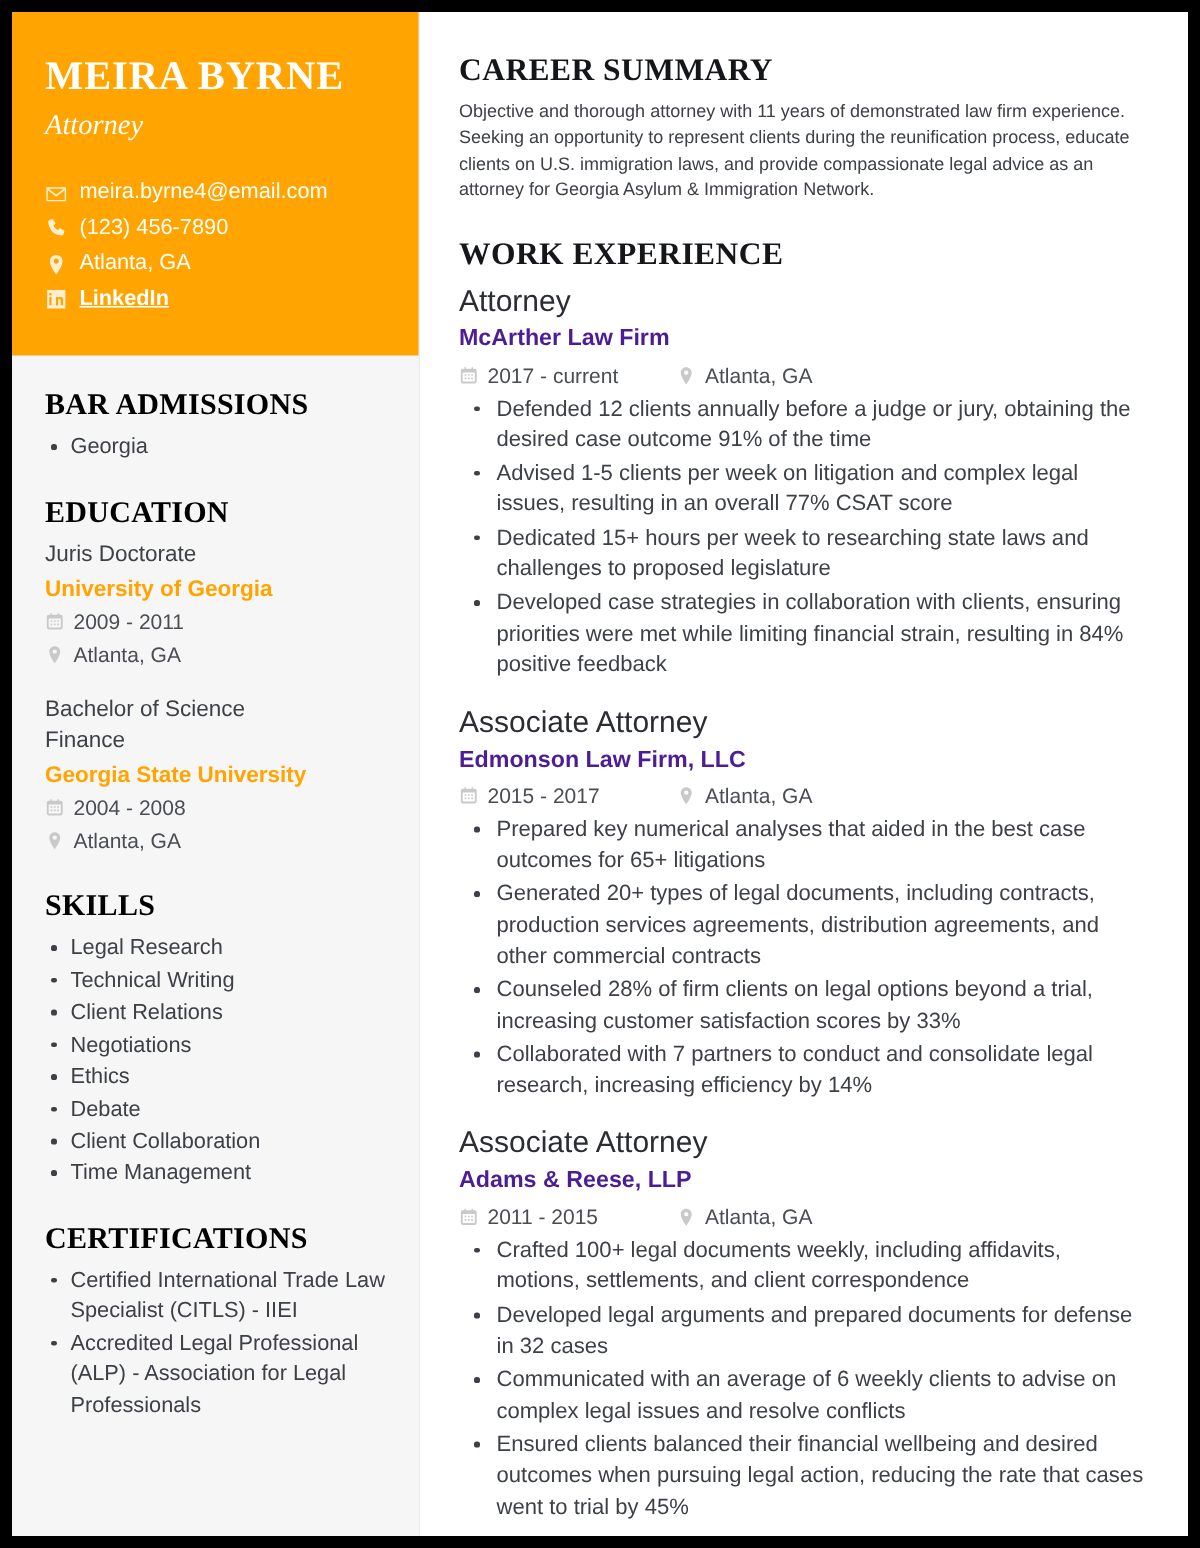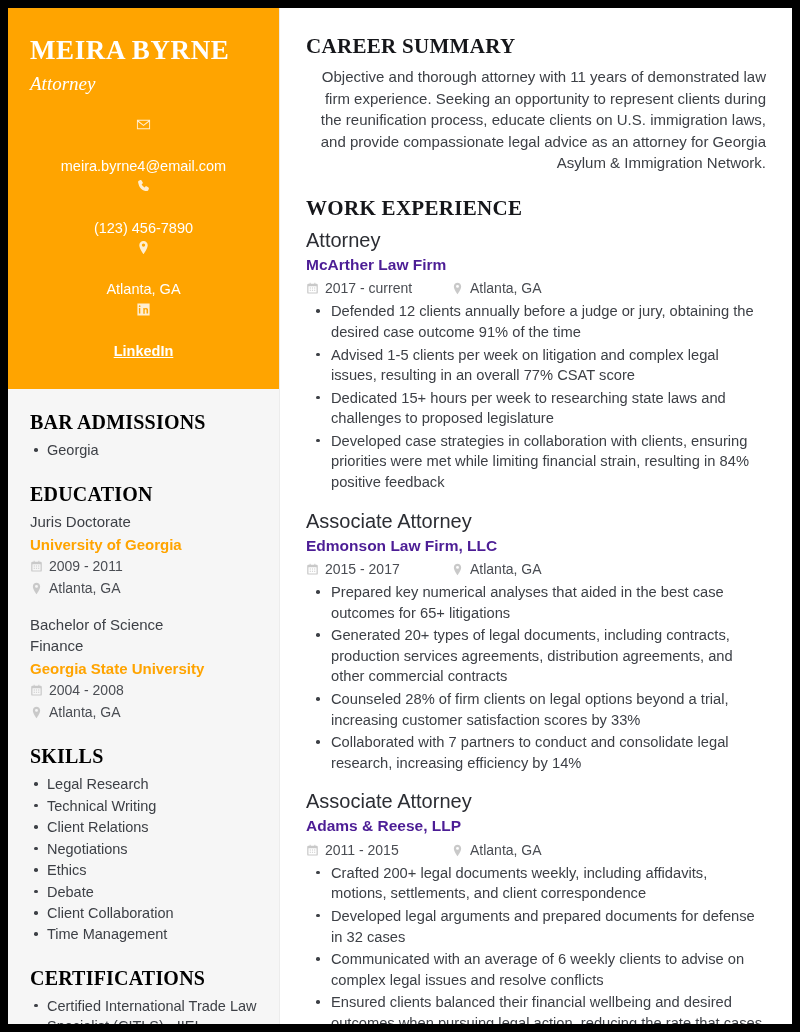--- a/index.html
+++ b/index.html
@@ -65,26 +65,25 @@
   }
 
   .contact-list {
     margin-top: 22px;
     list-style: none;
   }
 
   .contact-item {
     display: flex;
     align-items: center;
-    gap: 23px;
+    gap: 8px;
     color: #ffffff;
     font-size: 14.5px;
     line-height: 1.62;
     white-space: nowrap;
-    flex-direction: column;
   }
 
   .contact-item .ico {
     width: 15px;
     height: 15px;
     flex: 0 0 15px;
     display: inline-flex;
     align-items: center;
     justify-content: center;
     opacity: 0.82;
@@ -184,23 +183,22 @@
     font-family: "Liberation Serif", serif;
     font-weight: 700;
     font-size: 21px;
     color: #15161a;
     letter-spacing: 0.3px;
     margin-bottom: 7px;
   }
 
   .summary-text {
     color: #3d4046;
-    font-size: 15px;
+    font-size: 12px;
     line-height: 1.44;
-    text-align: right;
   }
 
   .section-gap { margin-top: 22px; }
 
   .job { margin-bottom: 16px; }
   .job:last-child { margin-bottom: 0; }
 
   .job-role {
     font-size: 20px;
     color: #2b2d33;
@@ -456,21 +454,21 @@
             <span class="meta-row">
               <span class="ico">
                 <svg width="13" height="13" viewBox="0 0 16 16" fill="currentColor">
                     <path d="M8 1C5.5 1 3.5 3 3.5 5.5 3.5 9 8 15 8 15s4.5-6 4.5-9.5C12.5 3 10.5 1 8 1zm0 6.2a1.8 1.8 0 110-3.6 1.8 1.8 0 010 3.6z"></path>
                   </svg>
               </span>
               <span>Atlanta, GA</span>
             </span>
           </div>
           <ul class="job-bullets">
-            <li>Crafted 200+ legal documents weekly, including affidavits, motions, settlements, and client correspondence</li>
+            <li>Crafted 100+ legal documents weekly, including affidavits, motions, settlements, and client correspondence</li>
             <li>Developed legal arguments and prepared documents for defense in 32 cases</li>
             <li>Communicated with an average of 6 weekly clients to advise on complex legal issues and resolve conflicts</li>
             <li>Ensured clients balanced their financial wellbeing and desired outcomes when pursuing legal action, reducing the rate that cases went to trial by 45%</li>
           </ul>
         </article>
 
       </section>
     </main>
 
   </div>

